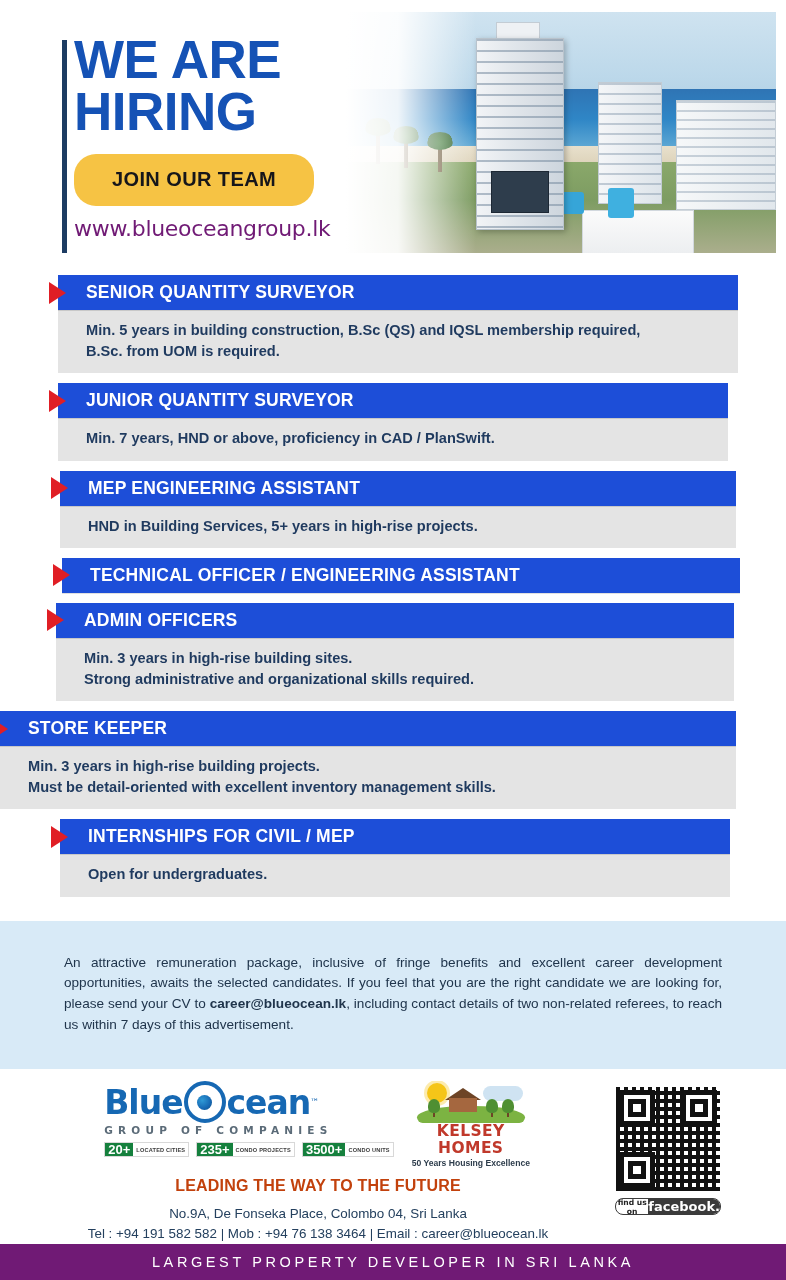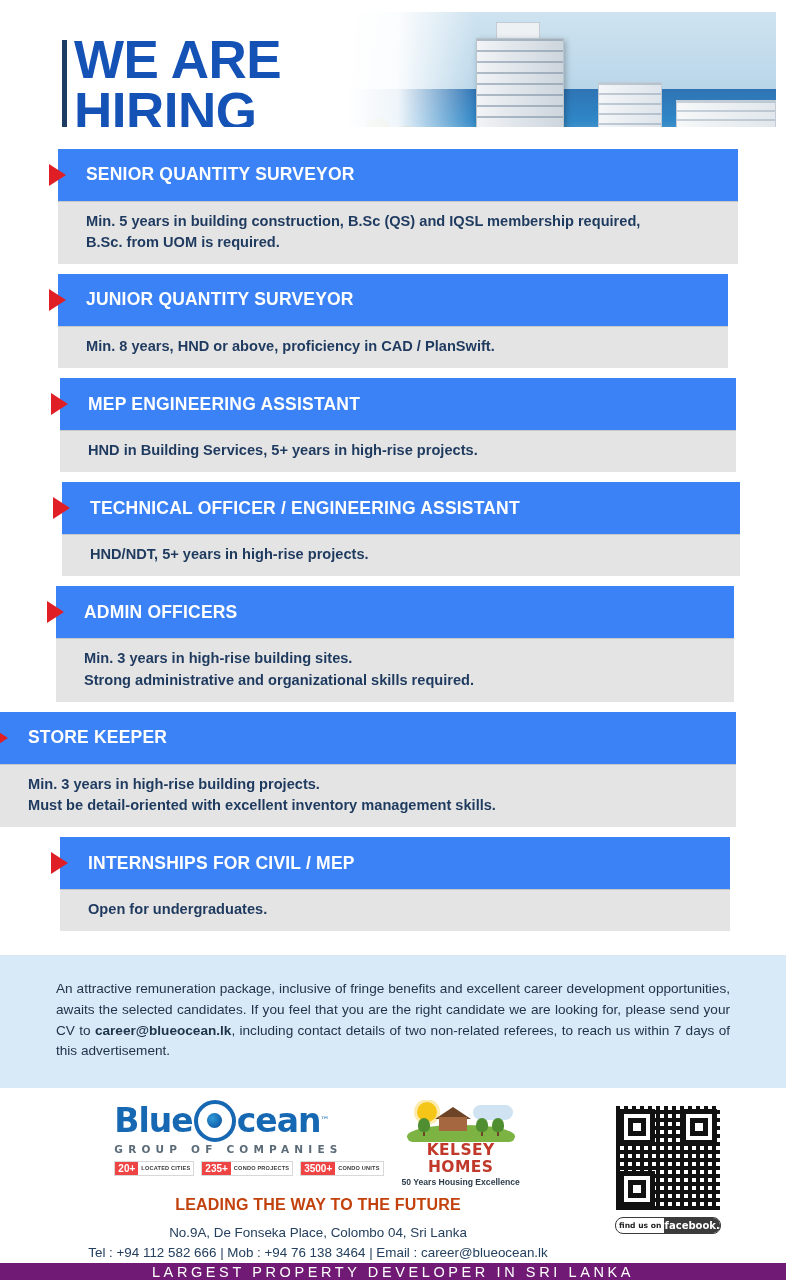--- a/index.html
+++ b/index.html
@@ -172,22 +172,22 @@
   .jobs {
     margin: 22px 0 0 0;
     padding: 0 0 0 0;
   }
   .job {
     margin-bottom: 10px;
     position: relative;
   }
   .job-head {
     position: relative;
-    background: #3b82f6;
-    height: 52px;
+    background: #1d4ed8;
+    height: 35px;
     display: flex;
     align-items: center;
     box-shadow: 0 1px 0 rgba(0,0,0,0.12);
   }
   .job-arrow {
     position: absolute;
     left: -9px;
     top: 50%;
     transform: translateY(-50%);
     width: 0; height: 0;
@@ -221,21 +221,21 @@
   .w6 { margin-right: 50px; }
   .w7 { margin-left: 60px; margin-right: 56px; }
 
   
   .remuneration {
     margin-top: 14px;
     background: #d8eaf7;
     padding: 16px 48px 18px 48px;
   }
   .remuneration p {
-    margin: 8px;
+    margin: 16px;
     color: #20354c;
     font-size: 13.6px;
     line-height: 1.52;
     text-align: justify;
   }
   .remuneration b { font-weight: bold; }
 
   
   .footer {
     flex: 1;
@@ -303,23 +303,23 @@
     margin-top: 6px;
   }
   .badge {
     display: flex;
     align-items: stretch;
     border: 1px solid #d8d8d8;
     background: #ffffff;
     height: 13px;
   }
   .badge-num {
-    background: #ef4444;
+    background: #15803d;
     color: #ffffff;
-    font-size: 10px;
+    font-size: 13px;
     font-weight: bold;
     padding: 4px 3px;
     display: flex;
     align-items: center;
   }
   .badge-lbl {
     color: #3a3a3a;
     font-size: 5.6px;
     font-weight: bold;
     padding: 0 3px;
@@ -442,21 +442,21 @@
     font-weight: bold;
     color: #222;
     text-align: center;
     font-family: "DejaVu Sans", sans-serif;
   }
   .fb-right {
     flex: 1.15;
     height: 100%;
     background: #3b3b3b;
     color: #ffffff;
-    font-size: 10px;
+    font-size: 13px;
     font-weight: bold;
     display: flex;
     align-items: center;
     justify-content: center;
     font-family: "DejaVu Sans", sans-serif;
   }
 
   
   .bottom-bar {
     height: 38px;
@@ -521,41 +521,38 @@
         <span class="ln">B.Sc. from UOM is required.</span>
       </div>
     </div>
 
     <div class="job w2">
       <div class="job-head">
         <span class="job-arrow"></span>
         <span class="job-title">JUNIOR QUANTITY SURVEYOR</span>
       </div>
       <div class="job-body">
-        <span class="ln">Min. 8 years, HND or above, proficiency in CAD / PlanSwift.</span>
+        <span class="ln">Min. 7 years, HND or above, proficiency in CAD / PlanSwift.</span>
       </div>
     </div>
 
     <div class="job w3">
       <div class="job-head">
         <span class="job-arrow"></span>
         <span class="job-title">MEP ENGINEERING ASSISTANT</span>
       </div>
       <div class="job-body">
         <span class="ln">HND in Building Services, 5+ years in high-rise projects.</span>
       </div>
     </div>
 
     <div class="job w4">
       <div class="job-head">
         <span class="job-arrow"></span>
         <span class="job-title">TECHNICAL OFFICER / ENGINEERING ASSISTANT</span>
-      </div>
-      <div class="job-body">
-        <span class="ln">HND/NDT, 5+ years in high-rise projects.</span>
       </div>
     </div>
 
     <div class="job w5">
       <div class="job-head">
         <span class="job-arrow"></span>
         <span class="job-title">ADMIN OFFICERS</span>
       </div>
       <div class="job-body">
         <span class="ln">Min. 3 years  in high-rise building sites.</span>
@@ -637,21 +634,21 @@
             <div class="kelsey-name">KELSEY HOMES</div>
             <div class="kelsey-tag">50 Years Housing Excellence</div>
           </div>
 
         </div>
 
         <div class="tagline">LEADING THE WAY TO THE FUTURE</div>
 
         <div class="addr">
           <span>No.9A, De Fonseka Place, Colombo 04, Sri Lanka</span>
-          <span class="line2">Tel : +94 112 582 666 | Mob : +94 76 138 3464 | Email : career@blueocean.lk</span>
+          <span class="line2">Tel : +94 191 582 582 | Mob : +94 76 138 3464 | Email : career@blueocean.lk</span>
         </div>
       </div>
 
       <div class="qr-col">
         <div class="qr">
             <i></i>
           </div>
         <div class="fb-badge">
           <span class="fb-left">find us on</span>
           <span class="fb-right">facebook.</span>

